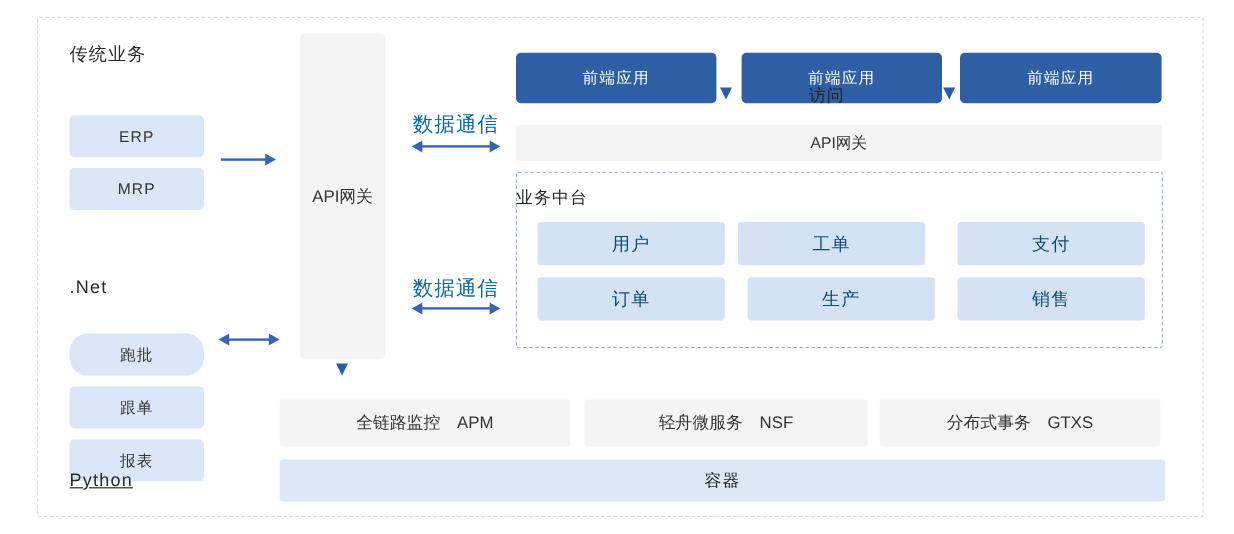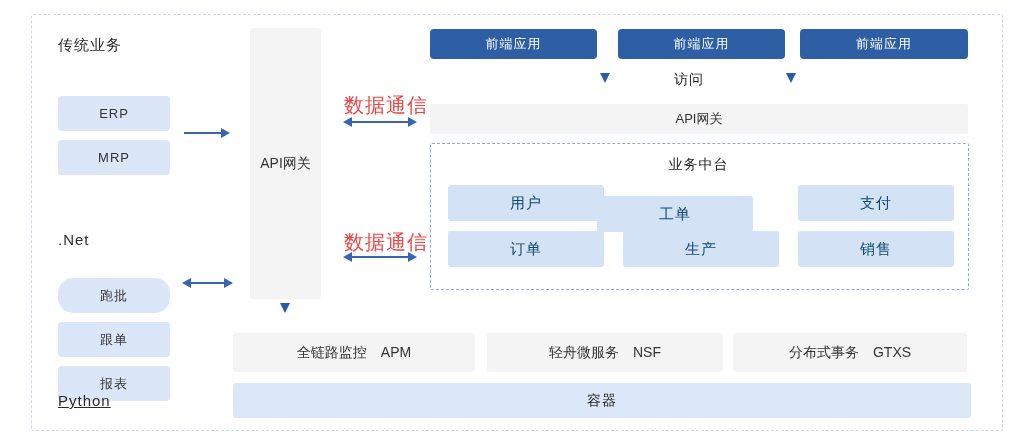--- a/index.html
+++ b/index.html
@@ -19,41 +19,41 @@
     background:#dbe7f8; border-radius:4px;
     display:flex; align-items:center; justify-content:center;
     font-size:13px; color:#333; letter-spacing:1px;margin-top:24px;
   }
   .vgateway {
     position:absolute; left:250px; top:28px; width:71px; height:271px;
     background:#f4f4f5; border-radius:4px;
     display:flex; align-items:center; justify-content:center;
     font-size:14px; color:#333;
   }
-  .comm-label { position:absolute; font-size:20px; color:#ef4444; letter-spacing:1px; }
+  .comm-label { position:absolute; font-size:17px; color:#0369a1; letter-spacing:1px; }
 
   .blue-box {
-    position:absolute; top:29px; height:30px; background:#2e5fa4; border-radius:4px;
+    position:absolute; top:44px; height:42px; background:#2e5fa4; border-radius:4px;
     display:flex; align-items:center; justify-content:center;
     color:#ffffff; font-size:13px; letter-spacing:1px;
   }
   .access-label { position:absolute; left:674px; top:71px; font-size:14px; color:#222; letter-spacing:1px; }
 
   .gw-bar {
     position:absolute; left:430px; top:104px; width:538px; height:30px;
     background:#f4f4f5; border-radius:2px;
     display:flex; align-items:center; justify-content:center;
     font-size:13px; color:#333;
   }
   .platform-dash {
     position:absolute; left:430px; top:143px; width:537px; height:145px;
     border:1px dashed #8fabd8; border-radius:2px;
   }
   .platform-title {
-    position:absolute; left:430px; top:156px; width:537px; text-align:center;
+    position:absolute; left:430px; top:156px; width:537px; 
     font-size:14px; color:#222; letter-spacing:1px;
   }
   .pbox {
     position:absolute; width:156px; height:36px; background:#d4e2f5; border-radius:3px;
     display:flex; align-items:center; justify-content:center;
     font-size:15px; color:#0c4a6e; letter-spacing:1px;
   }
   .gbox {
     position:absolute; top:333px; height:39px; background:#f4f4f5; border-radius:3px;
     display:flex; align-items:center; justify-content:center;
@@ -118,21 +118,21 @@
   <div class="tri-down" style="left:600px; top:73px;"></div>
   <div class="access-label">访问</div>
   <div class="tri-down" style="left:786px; top:73px;"></div>
 
   <div class="gw-bar">API网关</div>
 
   <div class="platform-dash"></div>
   <div class="platform-title">业务中台</div>
 
   <div class="pbox" style="left:448px; top:185px;">用户</div>
-  <div class="pbox" style="left:597px; top:185px;margin-top:11px;">工单</div>
+  <div class="pbox" style="left:615px; top:185px;">工单</div>
   <div class="pbox" style="left:798px; top:185px;text-align:center;">支付</div>
   <div class="pbox" style="left:448px; top:231px;">订单</div>
   <div class="pbox" style="left:623px; top:231px;">生产</div>
   <div class="pbox" style="left:798px; top:231px;">销售</div>
 
   <div class="gbox" style="left:233px; width:242px;text-align:center;">全链路监控　APM</div>
   <div class="gbox" style="left:487px; width:236px;">轻舟微服务　NSF</div>
   <div class="gbox" style="left:733px; width:234px;">分布式事务　GTXS</div>
 
   <div class="container-bar">容器</div>

